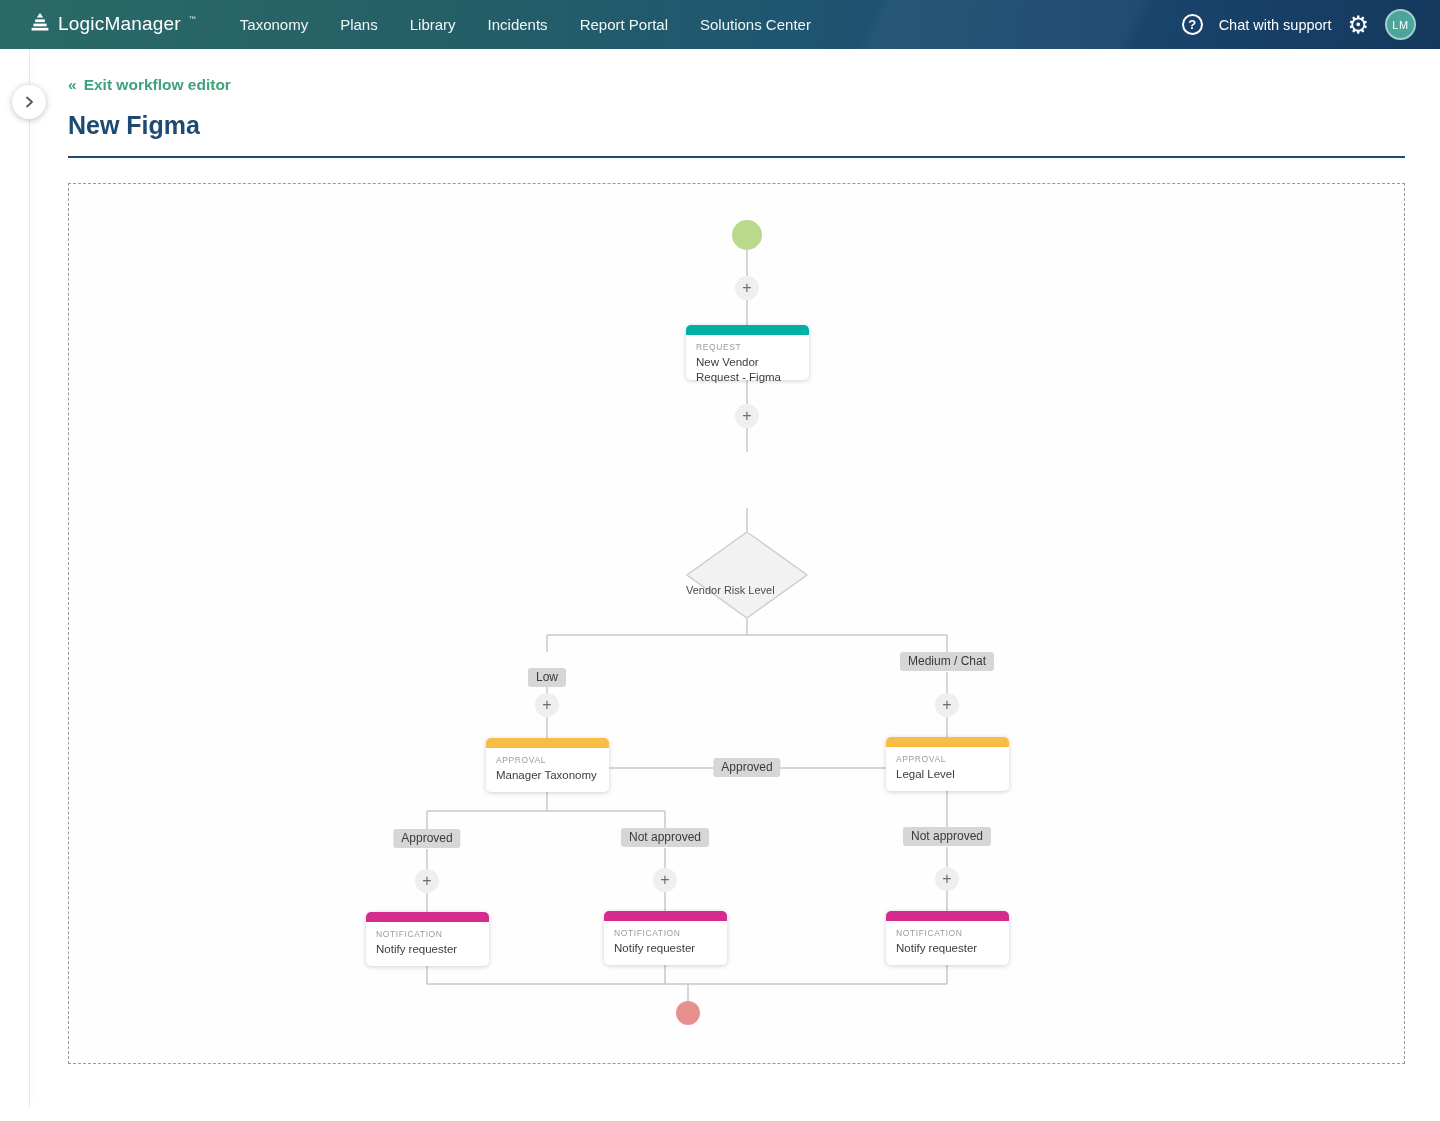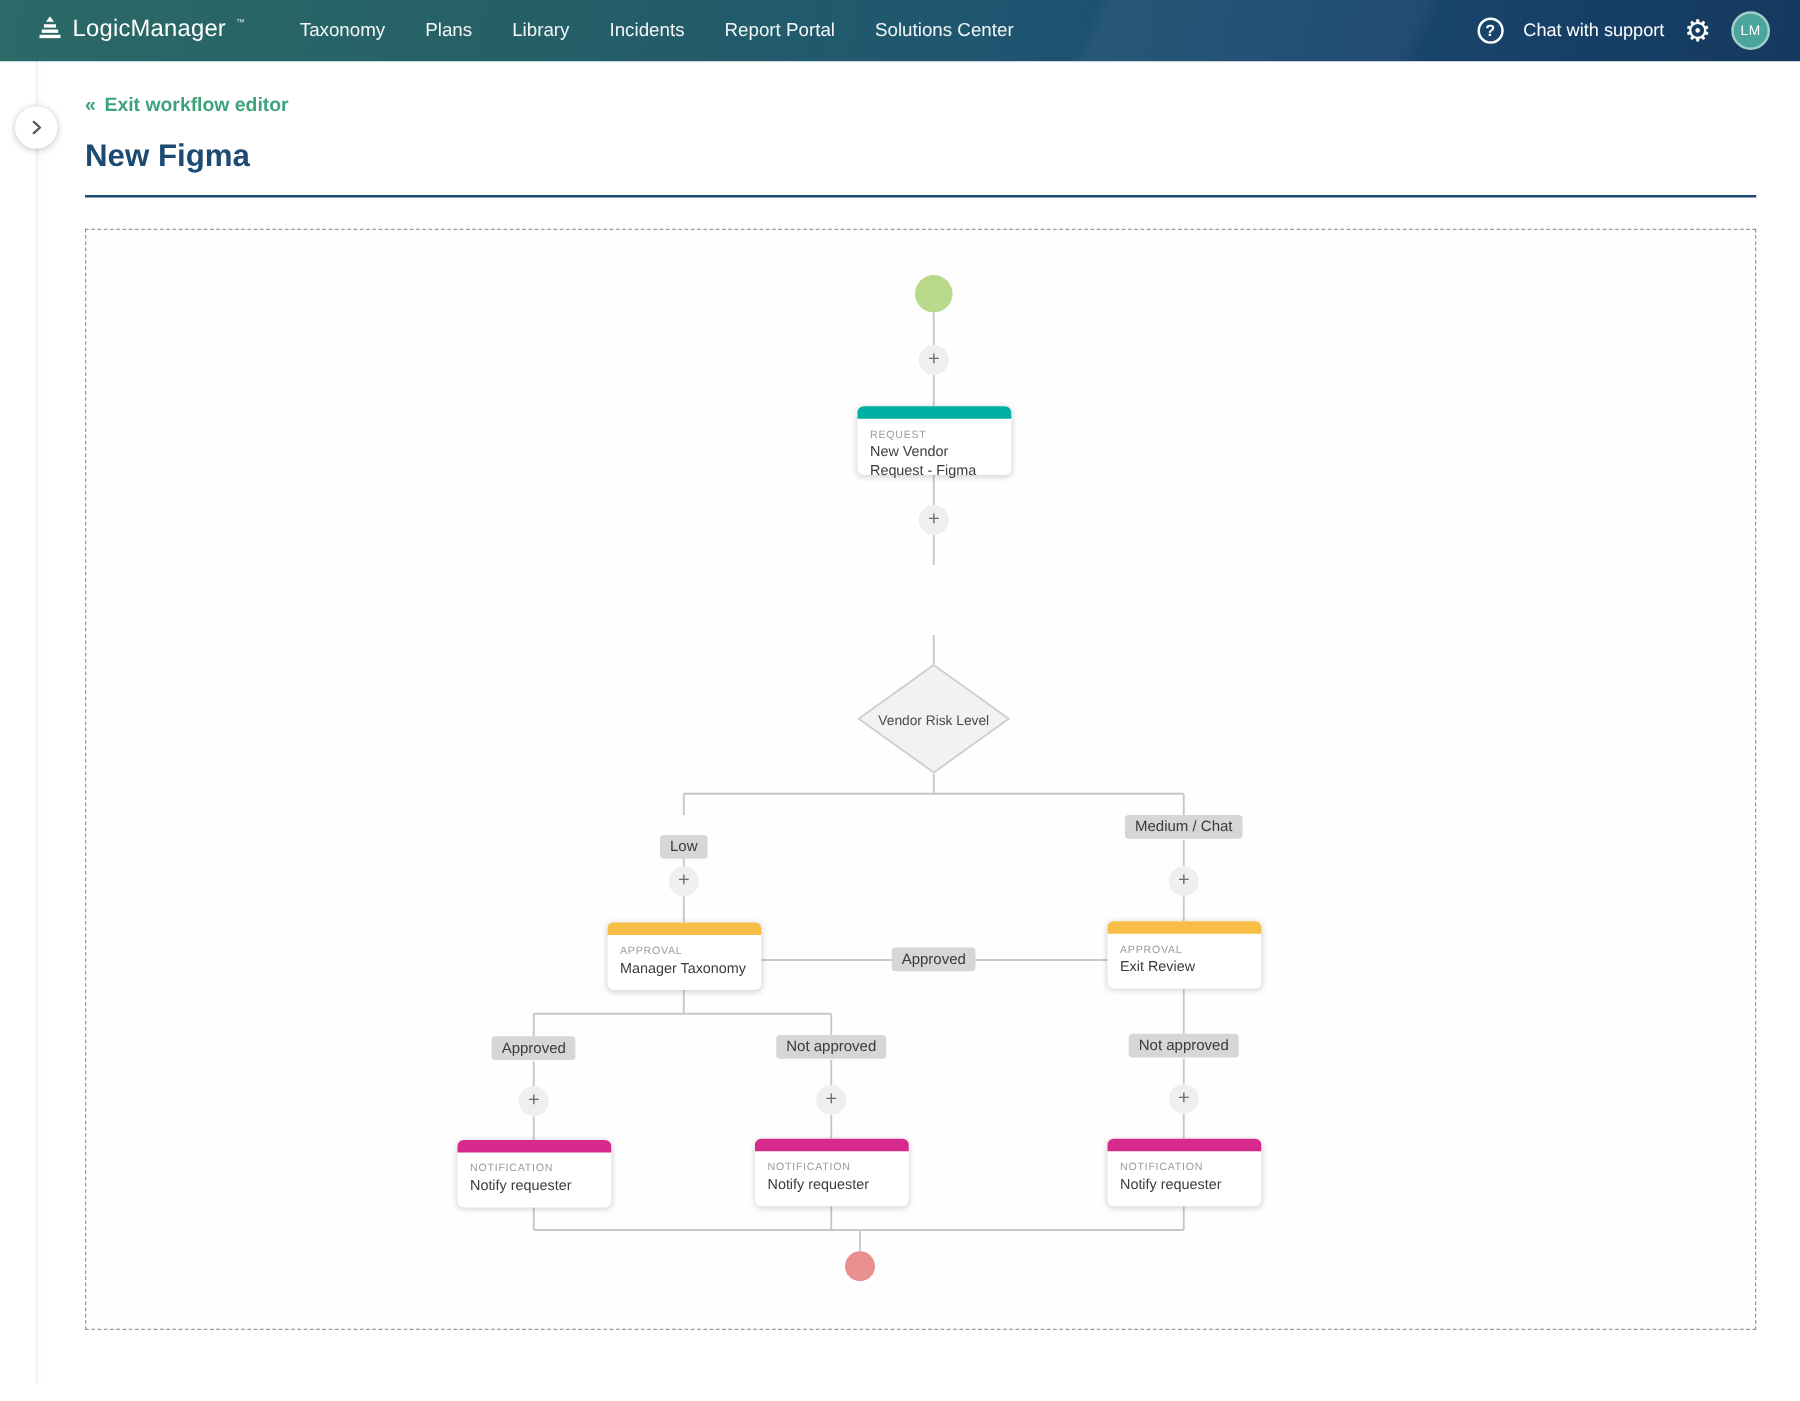--- a/index.html
+++ b/index.html
@@ -57,21 +57,21 @@
     display:flex; align-items:center; justify-content:center; color:#6e6e6e; font-size:16px; cursor:pointer; }
 
   .card { position:absolute; width:123px; background:#fff; border-radius:5px;
     box-shadow:0 1px 5px rgba(0,0,0,0.18); cursor:pointer; }
   .card-bar { height:10px; border-radius:5px 5px 0 0; }
   .card-body { padding:7px 10px 8px 10px; }
   .card-cat { font-size:8.5px; letter-spacing:0.6px; color:#9b9b9b; margin-bottom:3px; }
   .card-title { font-size:11.5px; color:#3c3c3c; line-height:1.3; }
 
   .decision { position:absolute; left:617px; top:347px; width:122px; height:88px; cursor:pointer; }
-  .decision-label { position:absolute; width:100%; text-align:center; top:40px; font-size:11px; color:#4a4a4a; }
+  .decision-label { position:absolute; width:100%; text-align:left; top:53px; font-size:11px; color:#4a4a4a; }
 
   .badge { position:absolute; transform:translateX(-50%); background:#d6d6d6; color:#3a3a3a;
     font-size:12px; padding:2px 8px 3px 8px; border-radius:3px; white-space:nowrap; }
 </style>
 </head>
 <body>
 
 <div class="page">
 
   <header class="nav">
@@ -186,21 +186,21 @@
         <div class="card-body">
           <div class="card-cat">APPROVAL</div>
           <div class="card-title">Manager Taxonomy</div>
         </div>
       </div>
 
       <div class="card" style="left:817px;top:553px;height:54px">
         <div class="card-bar" style="background: rgb(247, 189, 69);"></div>
         <div class="card-body">
           <div class="card-cat">APPROVAL</div>
-          <div class="card-title">Exit Review</div>
+          <div class="card-title">Legal Level</div>
         </div>
       </div>
 
       <div class="card" style="left:297px;top:728px;height:54px">
         <div class="card-bar" style="background: rgb(214, 42, 140);"></div>
         <div class="card-body">
           <div class="card-cat">NOTIFICATION</div>
           <div class="card-title">Notify requester</div>
         </div>
       </div>

